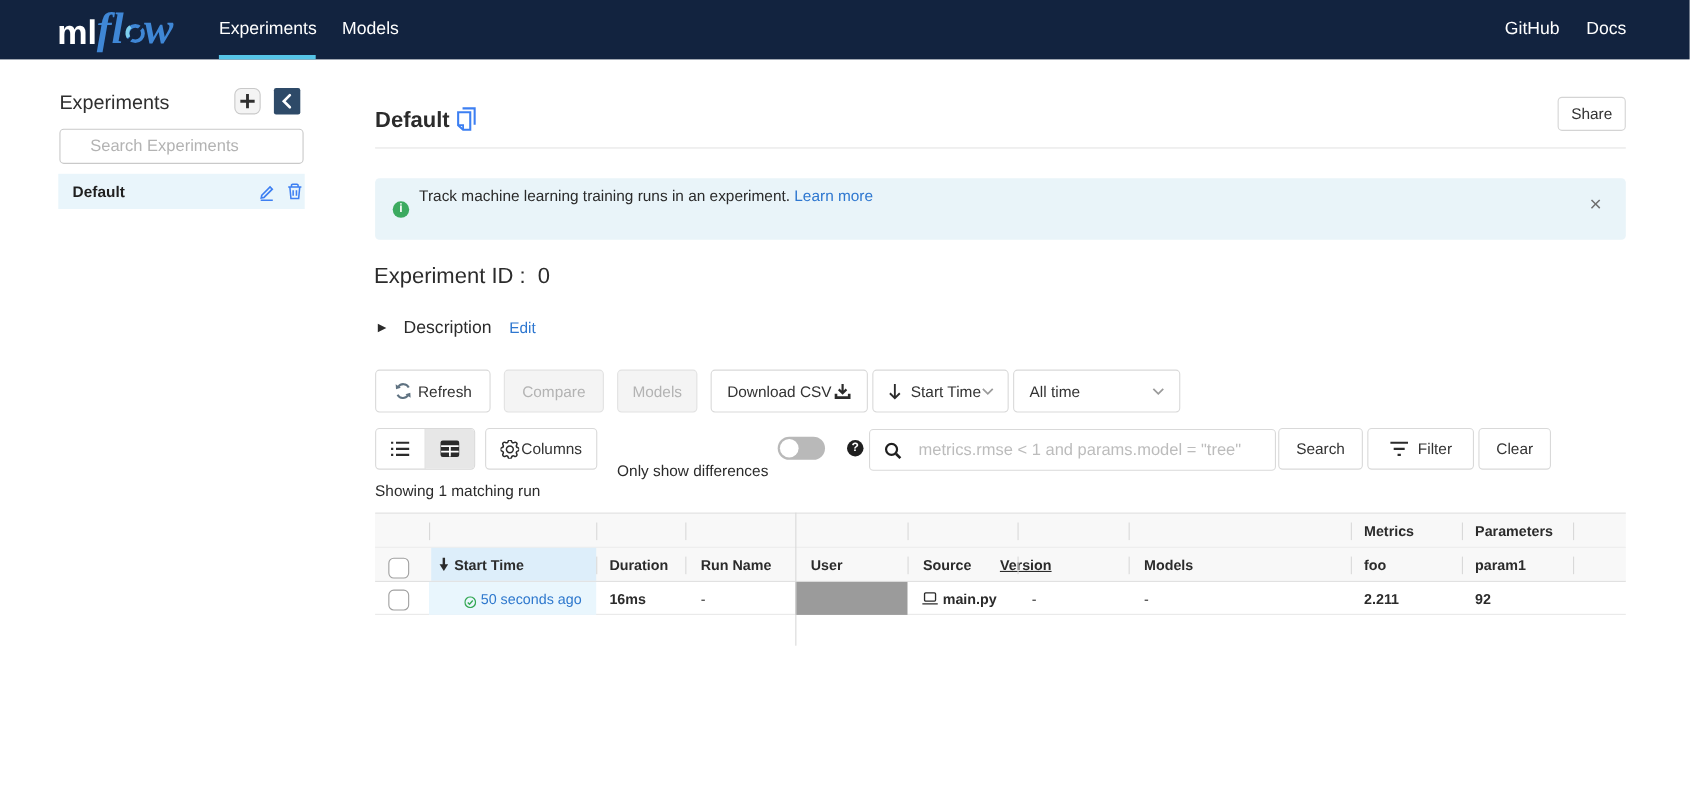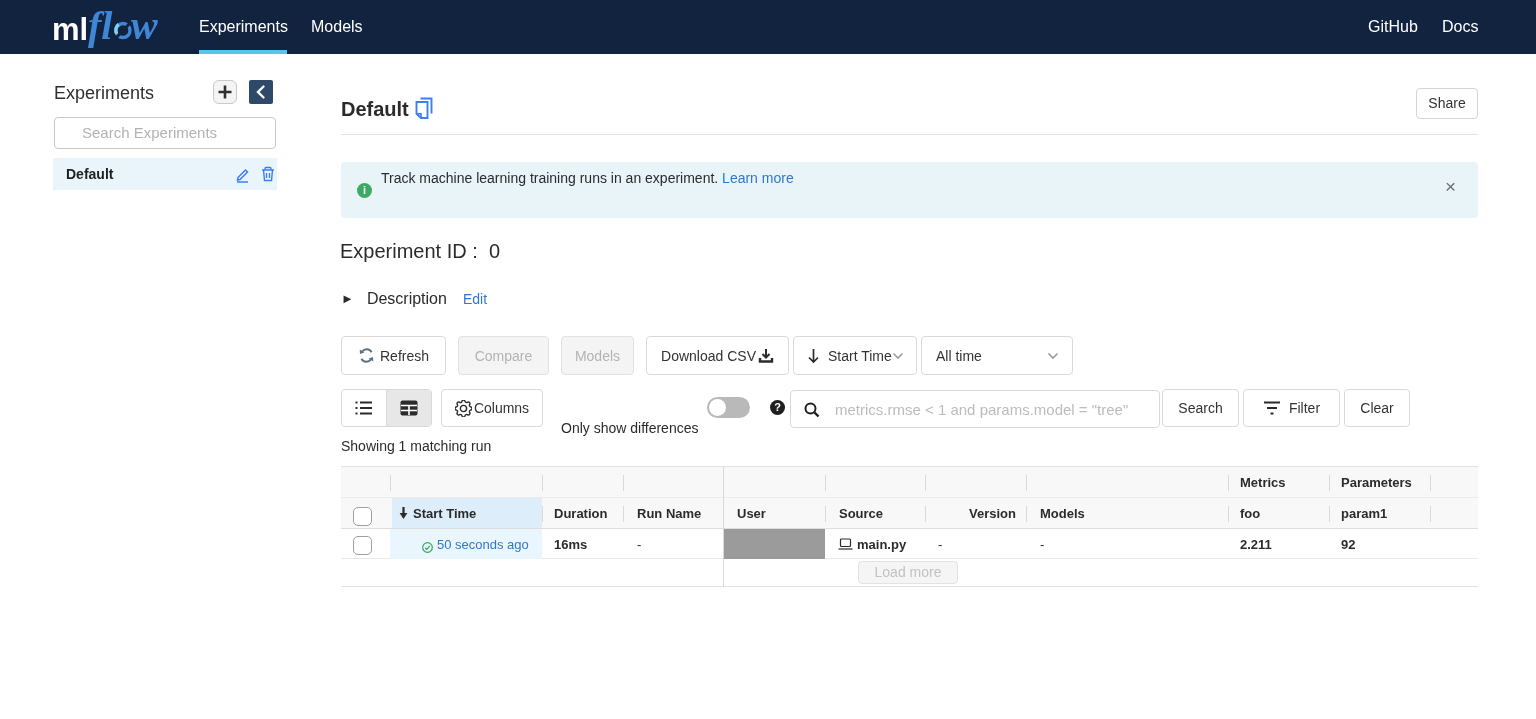--- a/index.html
+++ b/index.html
@@ -213,21 +213,21 @@
       <div class="cb" style="left:12px; top:9px;"></div>
       <div class="abs" style="left:51px; top:0; width:150px; height:31px; background:#ddeefa;"></div>
       <div class="hcell" style="left:57px;"><svg width="11" height="14" viewBox="0 0 11 14" style="vertical-align:-2px; margin-right:4px;">
           <path d="M5.5 1 V8" stroke="#2b2b2b" stroke-width="2.2" fill="none"></path>
           <path d="M1.6 7 L9.4 7 L5.5 13 Z" fill="#2b2b2b"></path>
         </svg>Start Time</div>
       <div class="hcell" style="left:213px;">Duration</div>
       <div class="hcell" style="left:296px;">Run Name</div>
       <div class="hcell" style="left:396px;">User</div>
       <div class="hcell" style="left:498px;">Source</div>
-      <div class="hcell" style="left:628px;">Version</div>
+      <div class="hcell" style="left:568px;text-decoration:underline;">Version</div>
       <div class="hcell" style="left:699px;">Models</div>
       <div class="hcell" style="left:899px;">foo</div>
       <div class="hcell" style="left:1000px;">param1</div>
       <div class="tick" style="left:201px;"></div>
       <div class="tick" style="left:282px;"></div>
       <div class="tick" style="left:484px;"></div>
       <div class="tick" style="left:584px;"></div>
       <div class="tick" style="left:685px;"></div>
       <div class="tick" style="left:887px;"></div>
       <div class="tick" style="left:988px;"></div>
@@ -247,17 +247,14 @@
       <svg class="abs" style="left:497px; top:9px;" width="15" height="13" viewBox="0 0 15 13">
         <rect x="2.5" y="1" width="10" height="7.5" rx="1" fill="none" stroke="#2b2b2b" stroke-width="1.2"></rect>
         <path d="M0.5 11 H14.5" stroke="#2b2b2b" stroke-width="1.2"></path>
       </svg>
       <div class="dcell" style="left:516px; font-weight:600;">main.py</div>
       <div class="dcell" style="left:597px;">-</div>
       <div class="dcell" style="left:699px;">-</div>
       <div class="dcell" style="left:899px; font-weight:600;">2.211</div>
       <div class="dcell" style="left:1000px; font-weight:600;">92</div>
     </div>
-    <div id="frow">
-      <div id="loadmore">Load more</div>
-    </div>
     <div id="pinline"></div>
   </div>
 
 </body></html>

